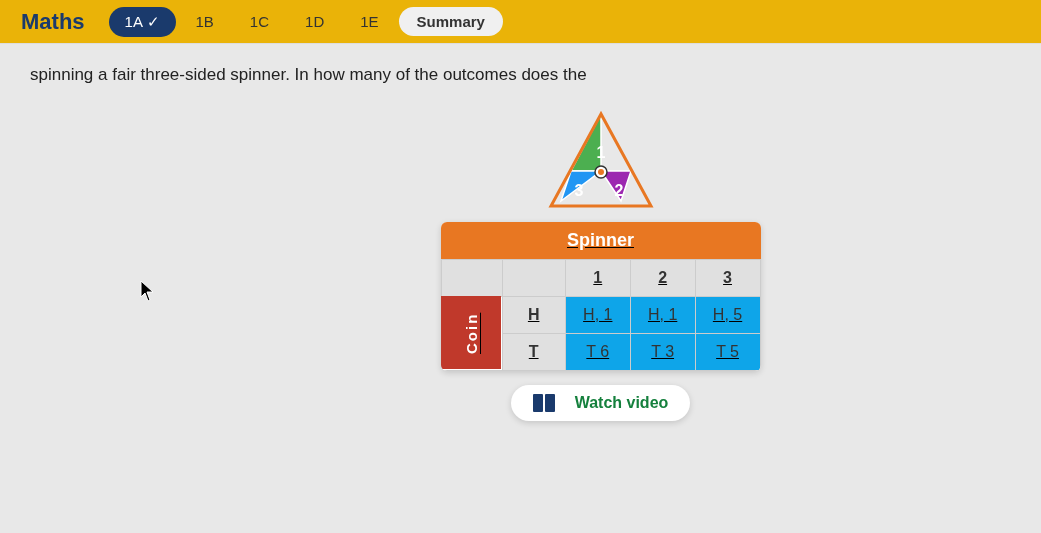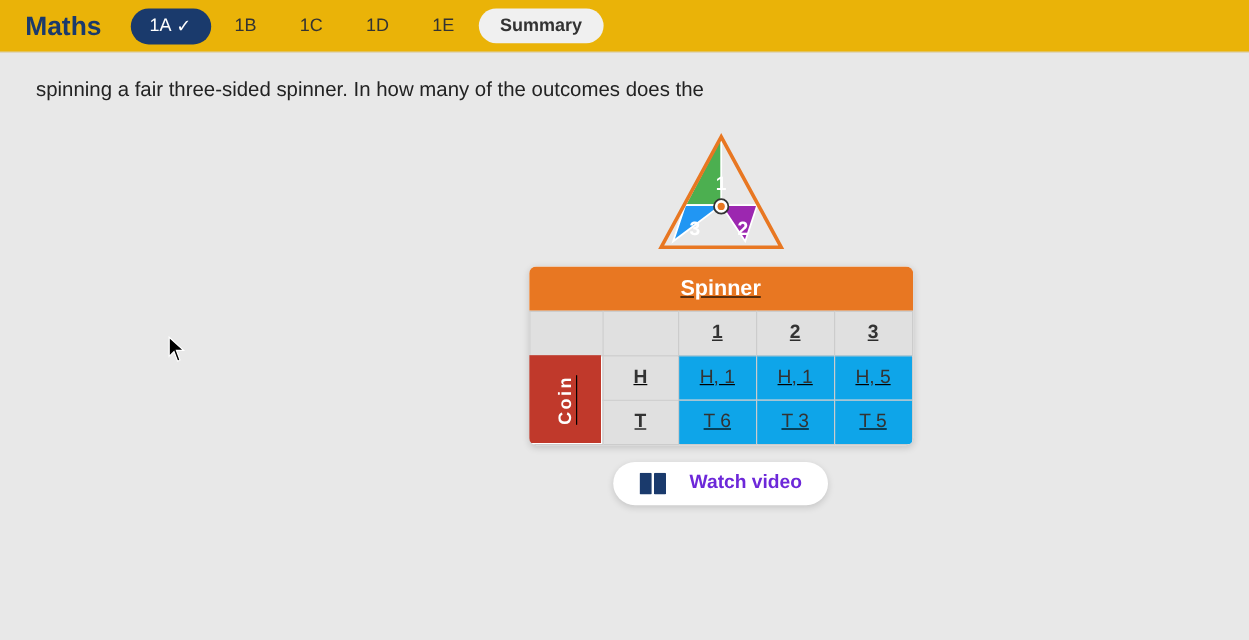--- a/index.html
+++ b/index.html
@@ -166,21 +166,21 @@
     .watch-video-btn {
       display: inline-flex;
       align-items: center;
       gap: 20px;
       background: #fff;
       border: none;
       border-radius: 24px;
       padding: 9px 22px;
       font-size: 16px;
       font-weight: bold;
-      color: #6d28d9;
+      color: #15803d;
       cursor: pointer;
       margin-top: 14px;
       box-shadow: 0 2px 6px rgba(0,0,0,0.15);
     }
 
     .play-icon {
       width: 22px;
       height: 18px;
       display: inline-flex;
       align-items: center;

